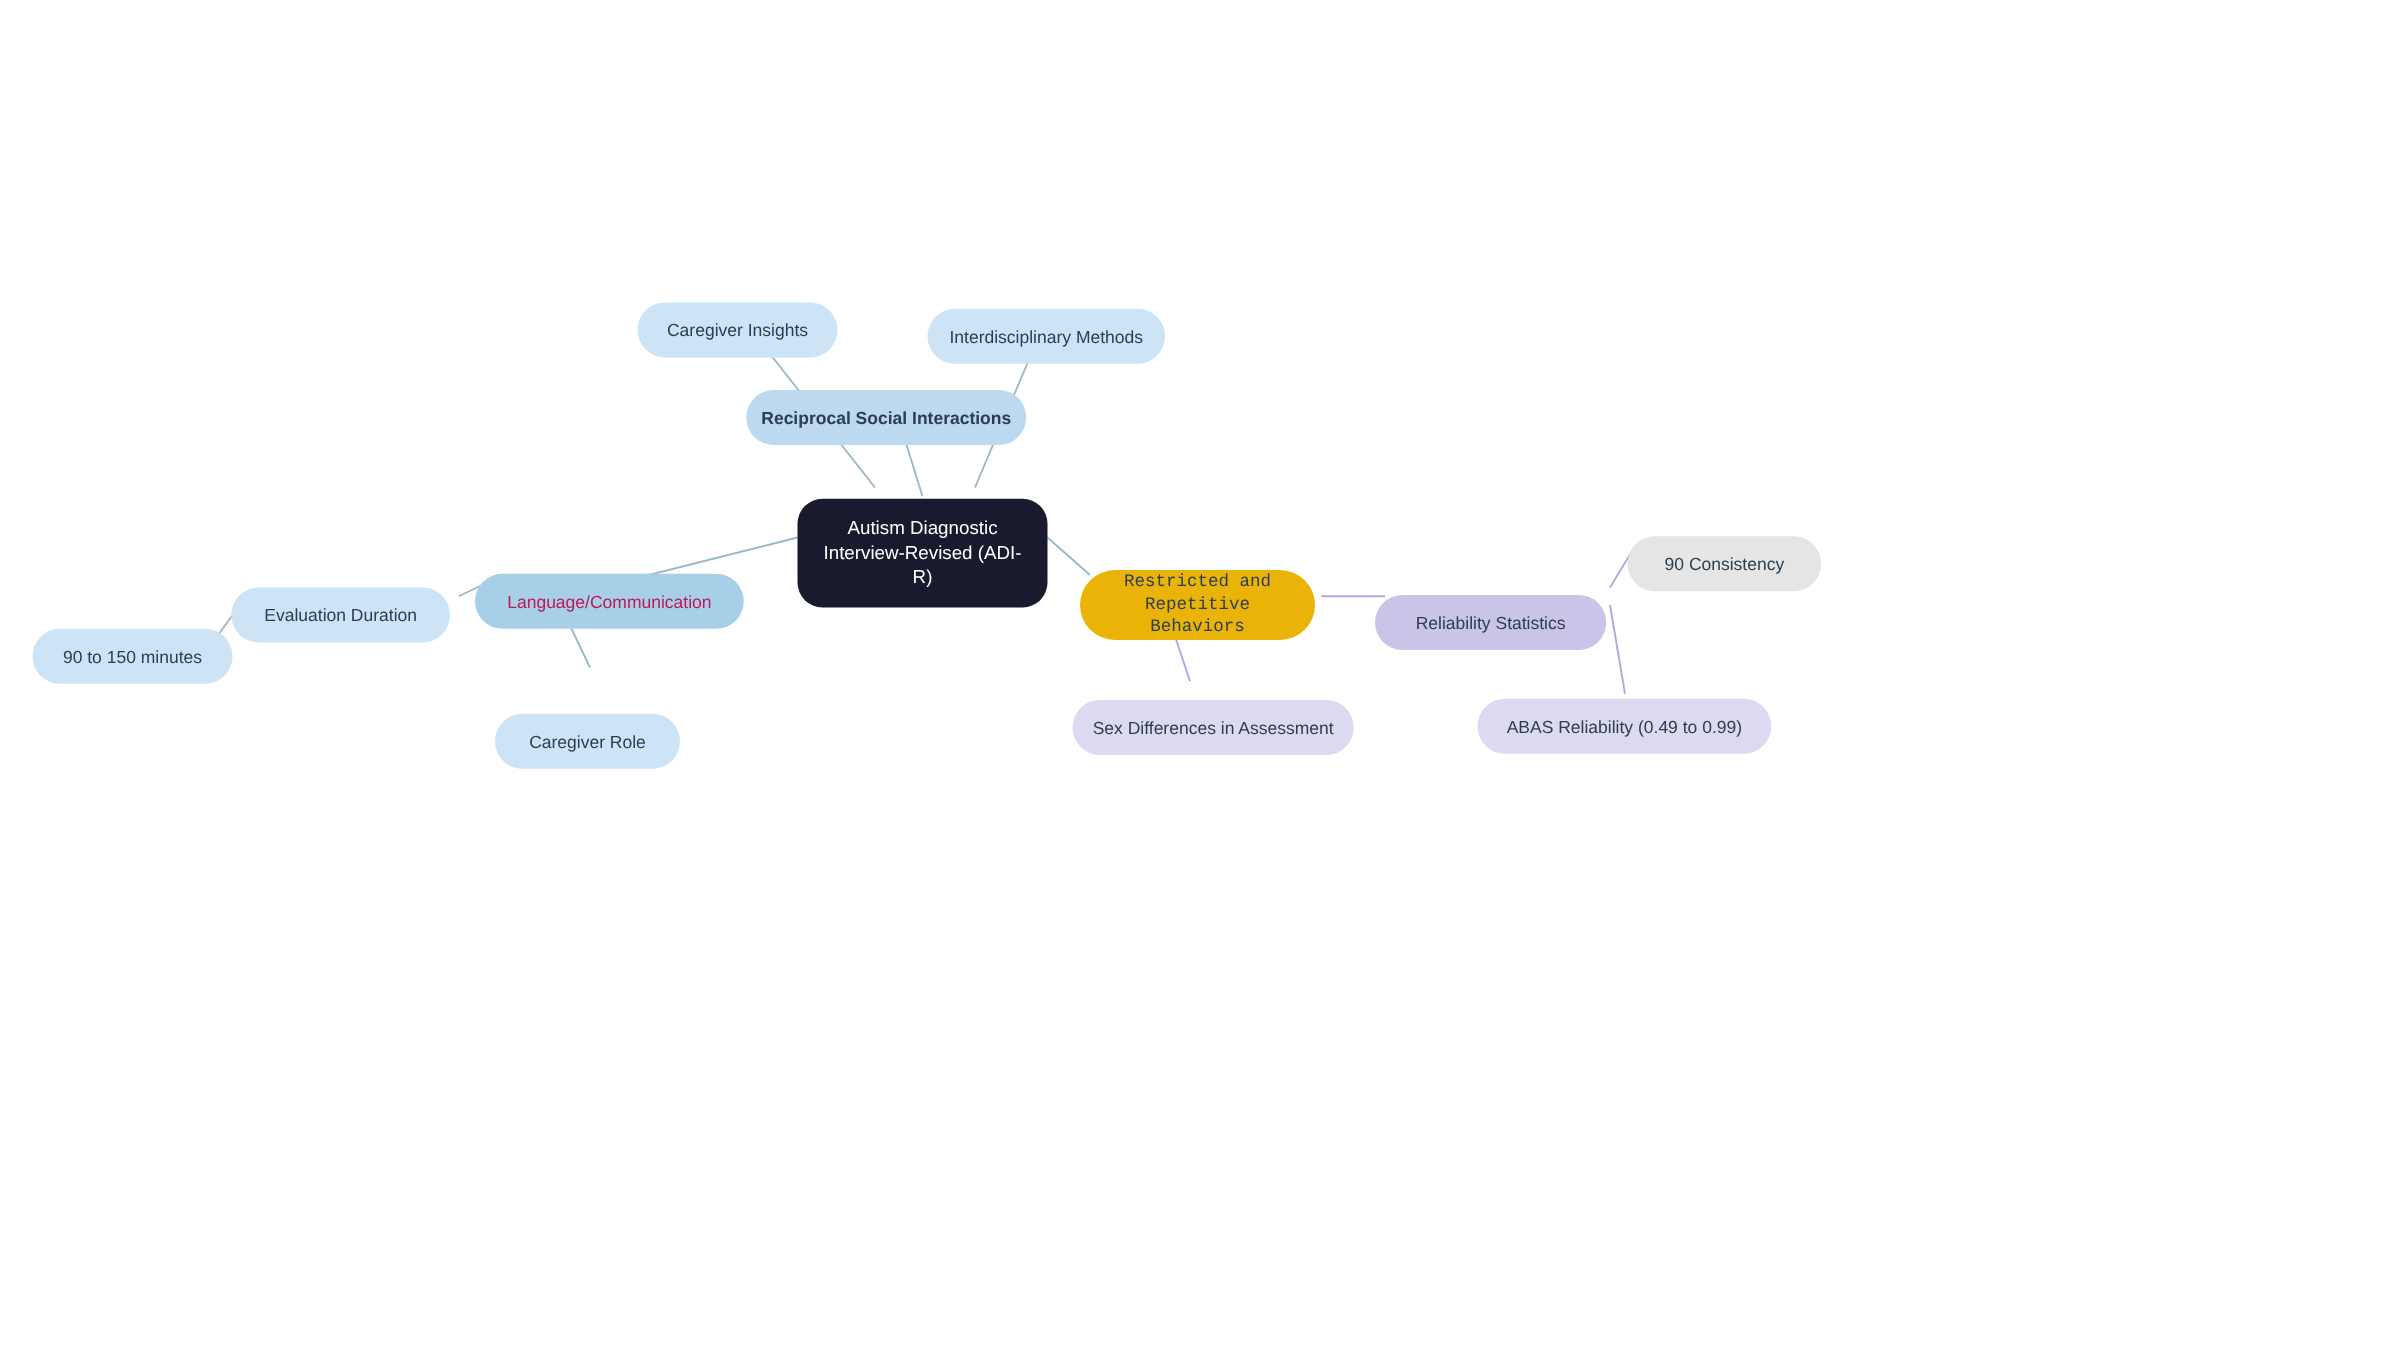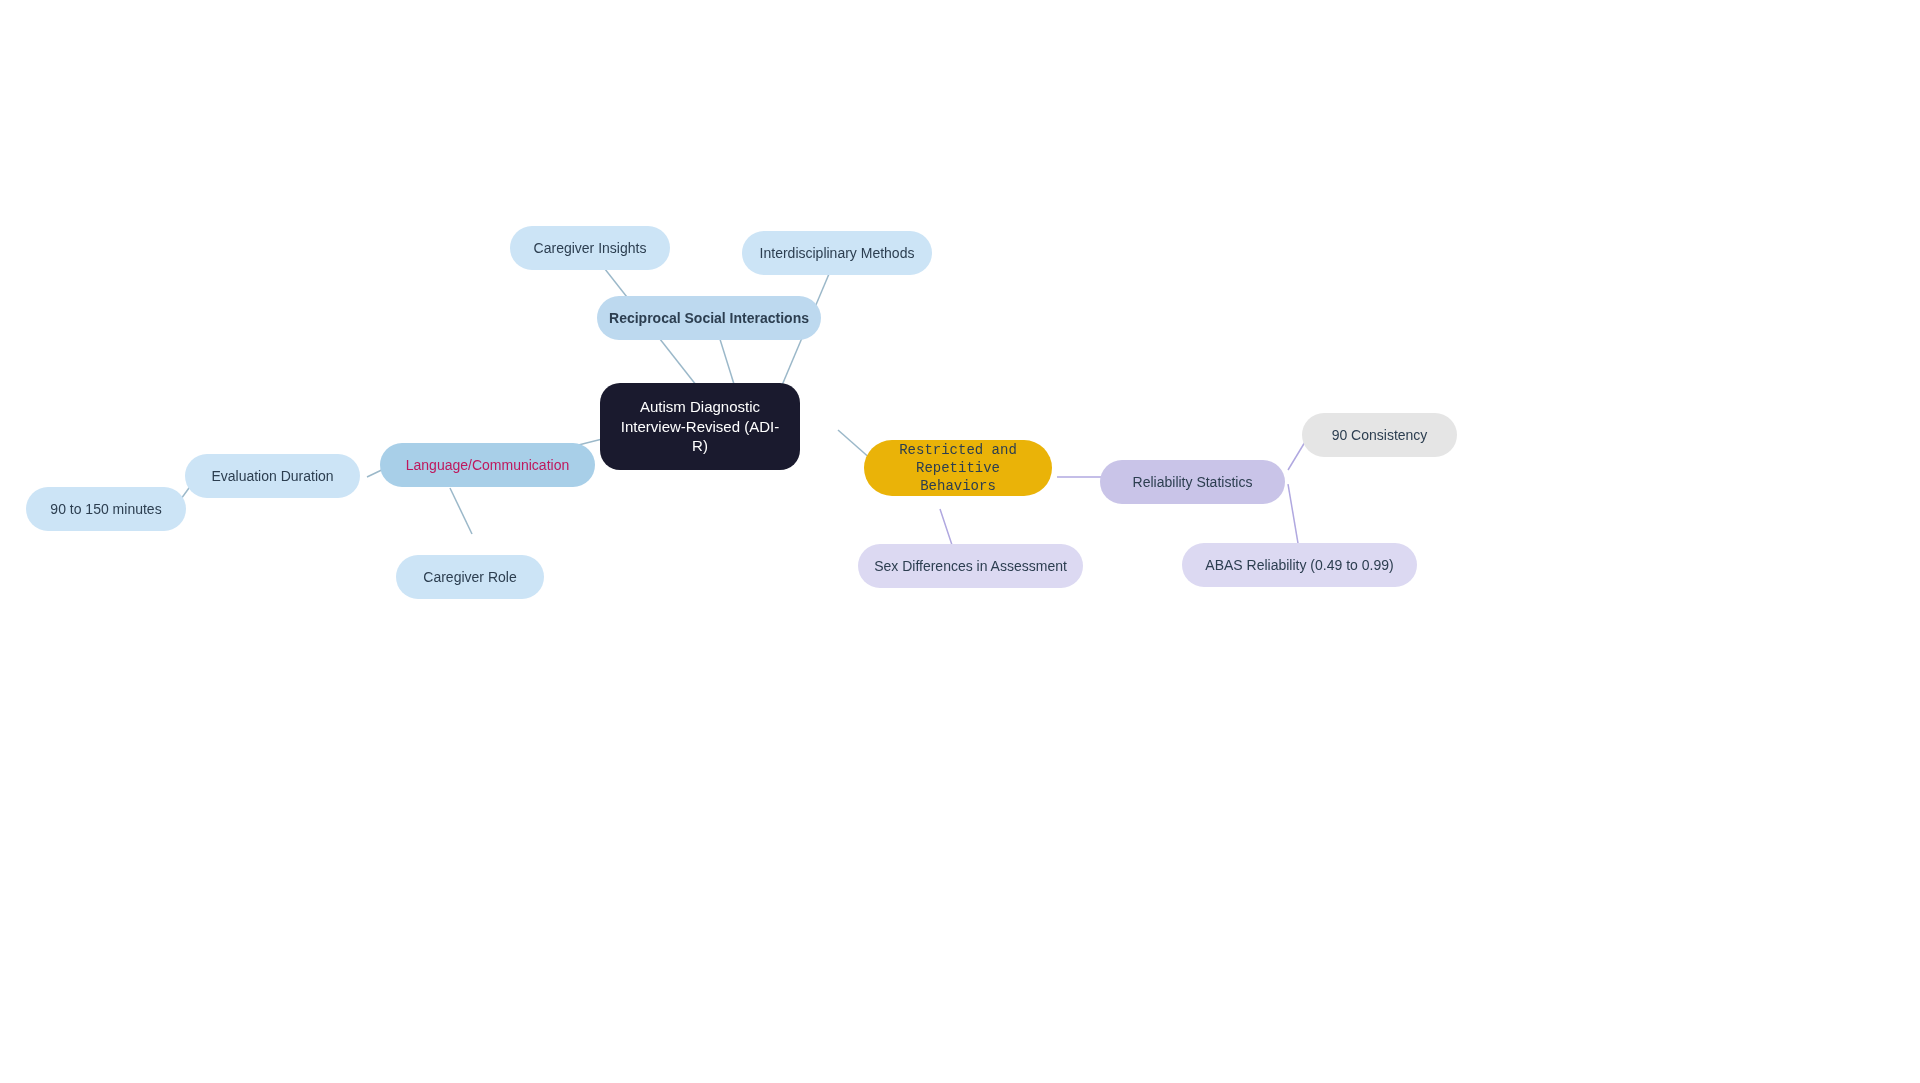--- a/index.html
+++ b/index.html
@@ -22,20 +22,21 @@
       position: absolute;
       border-radius: 50px;
       display: flex;
       align-items: center;
       justify-content: center;
       text-align: center;
       font-size: 14px;
       line-height: 1.3;
       padding: 10px 18px;
       white-space: nowrap;
+      margin-top: 16px;
     }
     .node-center {
       background: #1a1a2e;
       color: #ffffff;
       font-size: 15px;
       font-weight: 500;
       border-radius: 20px;
       white-space: normal;
       width: 200px;
       padding: 14px 20px;
@@ -88,21 +89,21 @@
 
   <line x1="940" y1="509" x2="952" y2="545" stroke="#b0a8e0" stroke-width="1.5"></line>
 
   <line x1="1057" y1="477" x2="1108" y2="477" stroke="#b0a8e0" stroke-width="1.5"></line>
 
   <line x1="1288" y1="470" x2="1308" y2="437" stroke="#b0a8e0" stroke-width="1.5"></line>
 
   <line x1="1288" y1="484" x2="1300" y2="555" stroke="#b0a8e0" stroke-width="1.5"></line>
 </svg>
 
-<div class="node node-center" style="left:600px; top:383px; width:200px;">Autism Diagnostic Interview-Revised (ADI-R)</div>
+<div class="node node-center" style="left:638px; top:383px; width:200px;">Autism Diagnostic Interview-Revised (ADI-R)</div>
 
 <div class="node node-blue" style="left:510px; top:226px; width:160px; height:44px; background:#cce4f6;">Caregiver Insights</div>
 
 <div class="node node-blue" style="left:742px; top:231px; width:190px; height:44px; background:#cce4f6;">Interdisciplinary Methods</div>
 
 <div class="node node-blue" style="left:597px; top:296px; width:224px; height:44px; background:#bdd9ef;font-weight:bold;">Reciprocal Social Interactions</div>
 
 <div class="node node-blue-dark" style="left:380px; top:443px; width:215px; height:44px; background:#a8cfe8;">Language/Communication</div>
 
 <div class="node node-blue" style="left:185px; top:454px; width:175px; height:44px; background:#cce4f6;">Evaluation Duration</div>

